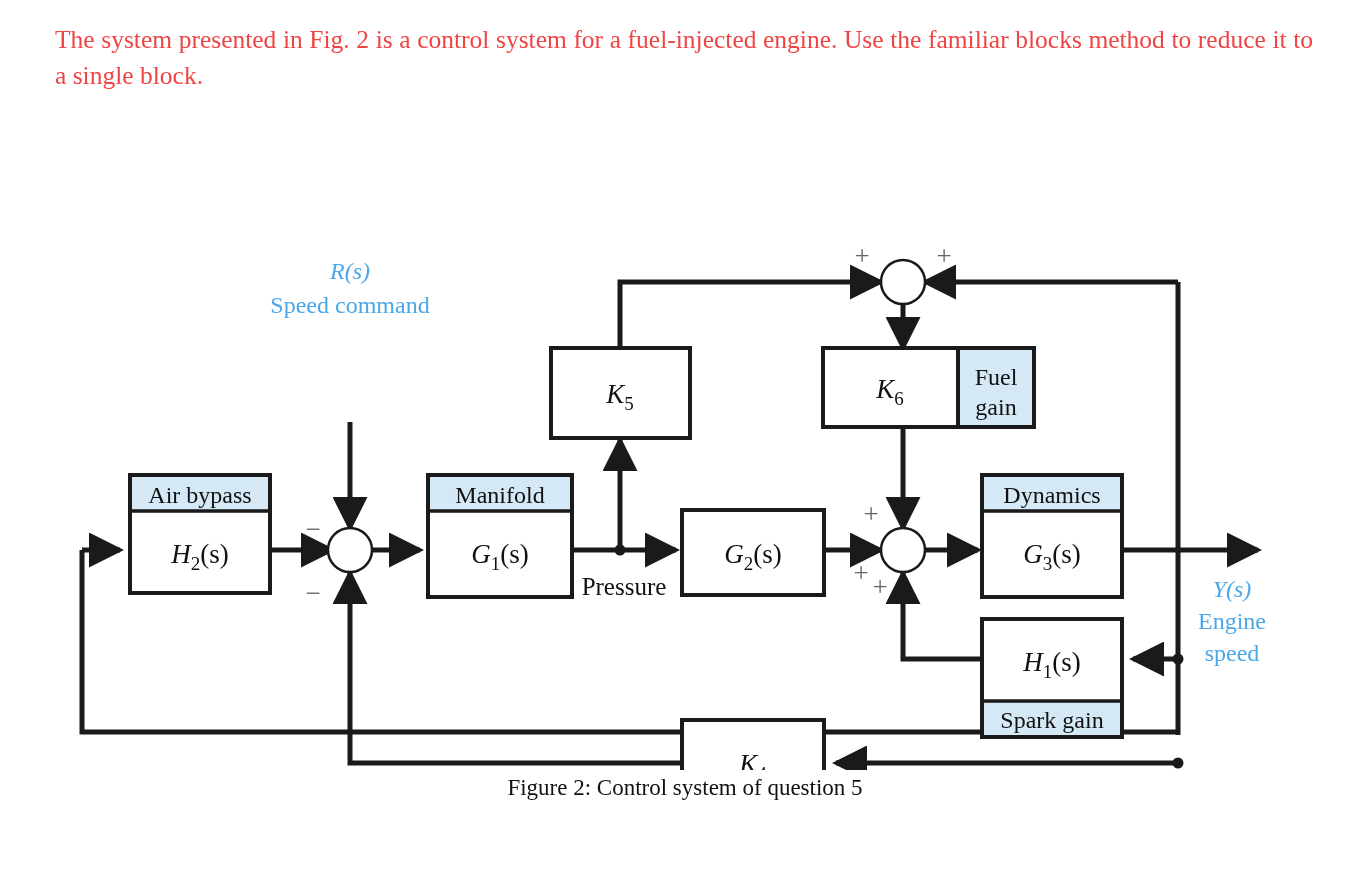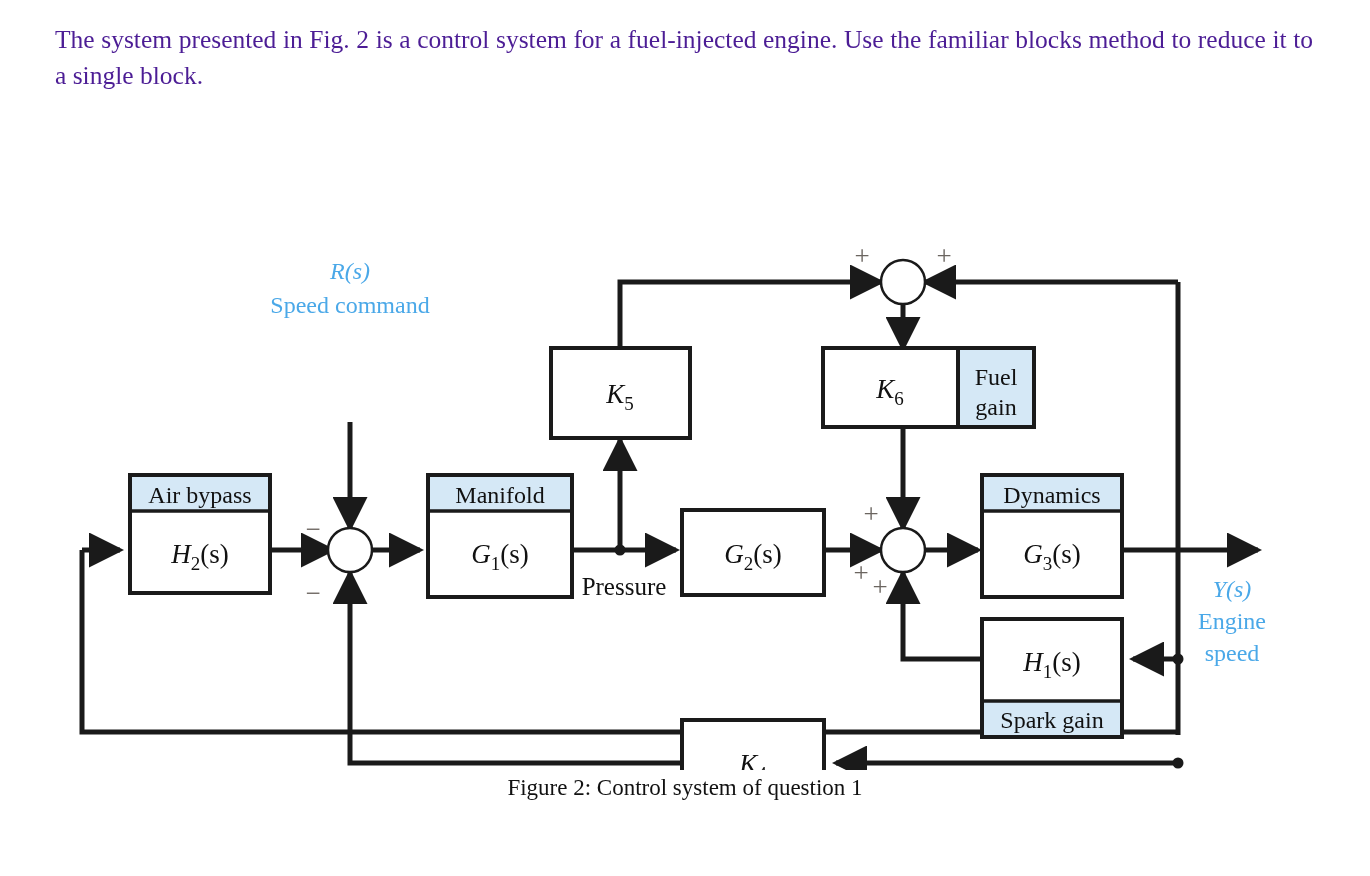--- a/index.html
+++ b/index.html
@@ -13,21 +13,21 @@
     position: relative;
     overflow: hidden;
   }
   #prompt {
     position: absolute;
     left: 55px; top: 22px;
     width: 1258px;
     font-size: 25.5px;
     line-height: 1.42;
     text-align: justify;
-    color: #4c1d95;
+    color: #ef4444;
   }
   #diagram {
     position: absolute;
     left: 0; top: 110px;
     width: 1370px; height: 660px;
   }
   #caption {
     position: absolute;
     left: 0; top: 775px;
     width: 1370px;
@@ -231,13 +231,13 @@
 
   <text class="lbl-blue lbl-blue-it" x="1232" y="487" text-anchor="middle">Y(s)</text>
   <text class="lbl-blue" x="1232" y="519" text-anchor="middle">Engine</text>
   <text class="lbl-blue" x="1232" y="551" text-anchor="middle">speed</text>
 
   <text class="lbl-blk" x="624" y="485" text-anchor="middle">Pressure</text>
 
 </svg>
 </div>
 
-<div id="caption"><span class="cap-label">Figure 2:</span><span> Control system of question 1</span></div>
+<div id="caption"><span class="cap-label">Figure 2:</span><span> Control system of question 5</span></div>
 
 </body></html>

